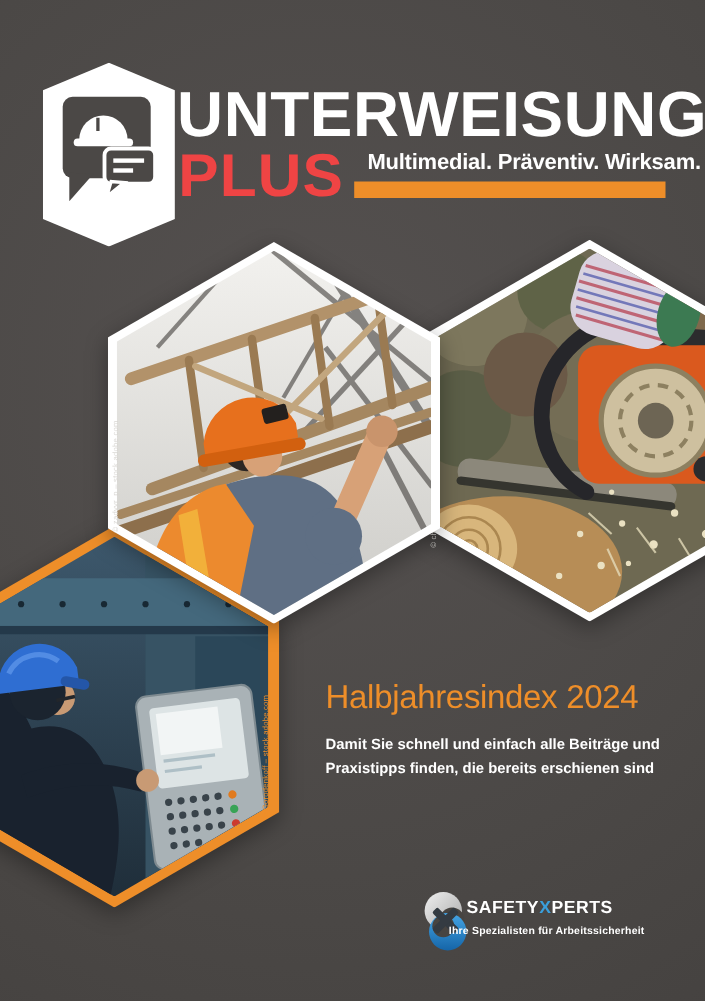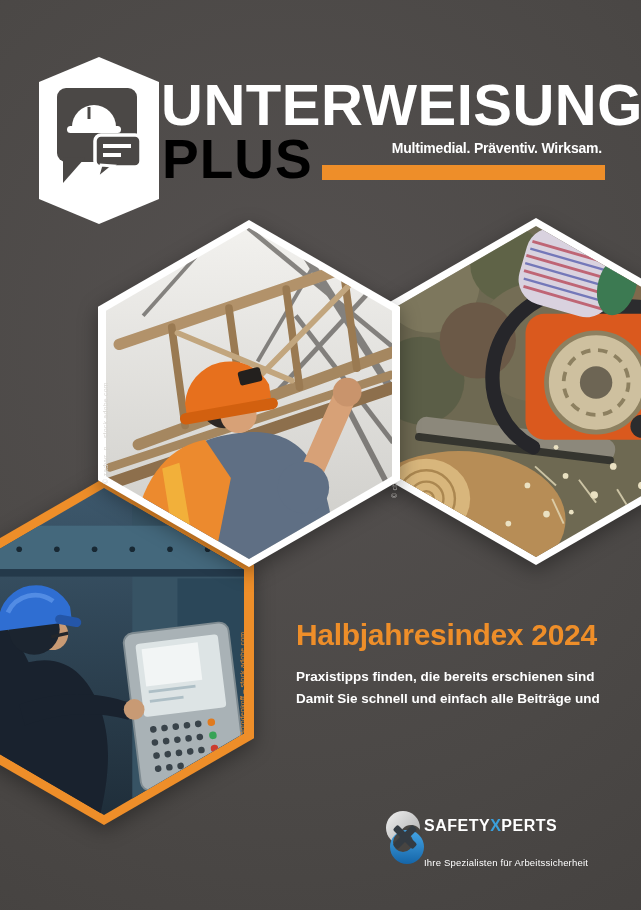--- a/index.html
+++ b/index.html
@@ -12,26 +12,26 @@
   .abs{position:absolute;}
 
   
   .title-main{
     left:161px;top:78px;
     color:#ffffff;font-weight:bold;font-size:58px;line-height:53px;letter-spacing:.5px;
     white-space:nowrap;
   }
   .title-plus{
     left:162px;top:132px;
-    color:#000000;font-weight:bold;font-size:55px;line-height:55px;letter-spacing:1px;
+    color:#ef4444;font-weight:bold;font-size:55px;line-height:55px;letter-spacing:1px;
     white-space:nowrap;
   }
   .tagline{
-    left:318px;top:137px;width:284px;
-    color:#ffffff;font-weight:bold;font-size:14px;line-height:22px;letter-spacing:-0.2px;
+    left:334px;top:137px;width:284px;
+    color:#ffffff;font-weight:bold;font-size:20px;line-height:22px;letter-spacing:-0.2px;
     white-space:nowrap;text-align:right;
   }
   .accent-bar{
     left:322px;top:165px;width:283px;height:15px;background:#ee8e29;
   }
 
   
   .hex-wrap{position:absolute;filter:drop-shadow(0 6px 10px rgba(0,0,0,.35));}
   .hex{
     position:absolute;inset:0;
@@ -50,40 +50,39 @@
   .credit{
     position:absolute;transform:rotate(-90deg);transform-origin:0 0;
     font-size:7px;line-height:9px;letter-spacing:.2px;white-space:nowrap;
     color:rgba(215,213,208,.92);
   }
   .credit.orange{color:#ee8e29;}
 
   
   .heading-title{
     left:296px;top:617px;
-    color:#ee8e29;font-weight:bold;font-size:30px;line-height:36px;letter-spacing:-0.3px;
+    color:#ee8e29;font-weight:normal;font-size:30px;line-height:36px;letter-spacing:-0.3px;
     white-space:nowrap;
   }
   .heading-sub{
     left:296px;top:666px;
     color:#ffffff;font-weight:bold;font-size:13.5px;line-height:22px;letter-spacing:0;
   }
 
   
   .brand-text{
     left:424px;top:813px;
     color:#ffffff;font-weight:bold;font-size:16px;line-height:26px;letter-spacing:.5px;
     white-space:nowrap;
   }
   .brand-text .x{color:#3a9fdc;}
   .brand-tagline{
-    left:424px;top:841px;
-    color:#ffffff;font-weight:normal;font-size:9.5px;line-height:12px;letter-spacing:.2px;
-    white-space:nowrap;
-    margin-top:16px;
+    left:408px;top:841px;
+    color:#ffffff;font-weight:bold;font-size:9.5px;line-height:12px;letter-spacing:.2px;
+    white-space:nowrap;
   }
 </style>
 </head>
 <body>
 
 <div class="abs" style="left:39px;top:57px;width:120px;height:167px;">
   <svg viewBox="0 0 120 167" width="120" height="167">
     <polygon points="60,0 120,25 120,142 60,167 0,142 0,25" fill="#ffffff"></polygon>
 
     <rect x="18" y="31" width="80" height="74" rx="9" fill="#4b4846"></rect>
@@ -300,22 +299,22 @@
         <circle cx="254" cy="172" r="15" fill="#c9946c"></circle>
         <circle cx="208" cy="272" r="27" fill="#5f6f84"></circle>
       </svg>
     </div>
   </div>
 </div>
 <div class="credit" style="left:101px;top:484px;width:100px;">© zadvyr_p – stock.adobe.com</div>
 
 <div class="abs heading-title">Halbjahresindex 2024</div>
 <div class="abs heading-sub">
+  <div>Damit Sie schnell und einfach alle Beiträge und</div>
   <div>Praxistipps finden, die bereits erschienen sind</div>
-  <div>Damit Sie schnell und einfach alle Beiträge und</div>
 </div>
 
 <div class="abs" style="left:383px;top:806px;width:44px;height:62px;">
   <svg viewBox="0 0 44 62" width="44" height="62">
     <defs>
       <linearGradient id="silv" x1="0" y1="0" x2="1" y2="1">
         <stop offset="0" stop-color="#f0f0f0"></stop>
           <stop offset="1" stop-color="#a8a8a8"></stop>
       </linearGradient>
       <linearGradient id="blu" x1="0" y1="0" x2="0" y2="1">

